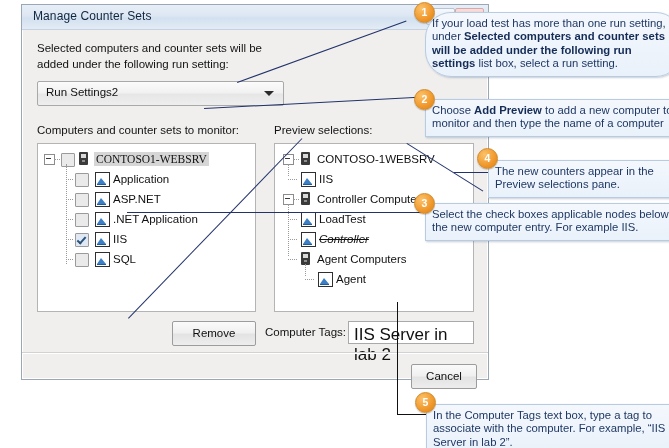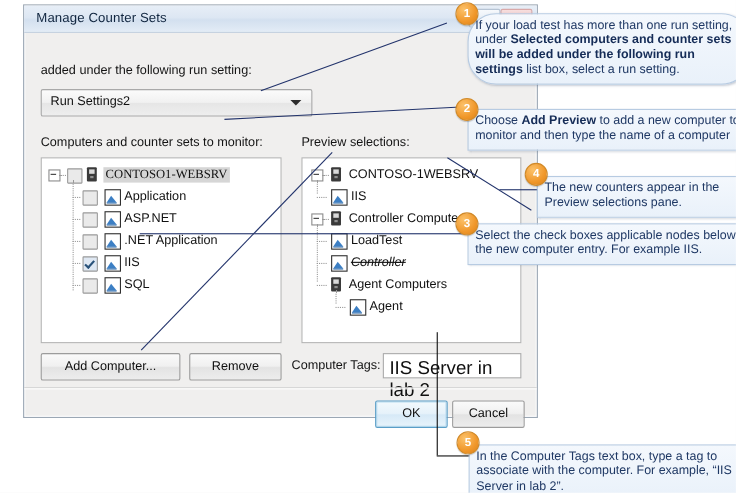--- a/index.html
+++ b/index.html
@@ -166,20 +166,21 @@
       <div class="winbtn min">
           <i></i>
         </div>
       <div class="winbtn cls">
           <i></i>
         </div>
     </div>
 
     <div class="body">
 
+      <div class="lbl" style="left:15px;top:13px;">Selected computers and counter sets will be</div>
       <div class="lbl" style="left:15px;top:29px;">added under the following run setting:</div>
 
       <div class="combo">
         <div class="val">Run Settings2</div>
         <div class="arrow"></div>
       </div>
 
       <div class="lbl" style="left:15px;top:95px;">Computers and counter sets to monitor:</div>
       <div class="lbl" style="left:252px;top:95px;">Preview selections:</div>
 
@@ -272,31 +273,29 @@
         </div>
         <div class="guide-v" style="left:30px;top:120px;height:12px;"></div>
 
         <div class="node" style="left:0;top:126px;">
           <div class="guide-h" style="left:30px;top:9px;width:9px;"></div>
           <div class="ic-chart" style="left:43px;top:2px;"></div>
           <div class="txt" style="left:61px;">Agent</div>
         </div>
       </div>
 
-      <div class="btn" style="left:15px;top:292px;width:125px;">Add Computer...</div>
       <div class="btn" style="left:150px;top:292px;width:82px;">Remove</div>
 
       <div class="lbl" style="left:243px;top:297px;">Computer Tags:</div>
       <div class="txtbox" style="left:326px;top:292px;width:124px;height:21px;">
         <div class="v">IIS Server in lab 2</div>
       </div>
 
       <div class="sep" style="left:0;top:323px;width:466px;"></div>
 
-      <div class="btn default" style="left:319px;top:335px;width:64px;">OK</div>
       <div class="btn" style="left:389px;top:335px;width:64px;">Cancel</div>
     </div>
   </div>
 
   <div class="diag" style="left:222px;top:82px;width:180px;transform:rotate(-20deg);"></div>
 
   <div class="diag" style="left:113px;top:318px;width:250px;transform:rotate(-46deg);"></div>
   <div class="ln" style="left:362px;top:145px;height:1px;width:0;"></div>
   <div class="diag" style="left:189px;top:108px;width:215px;transform:rotate(-3deg);"></div>
 

